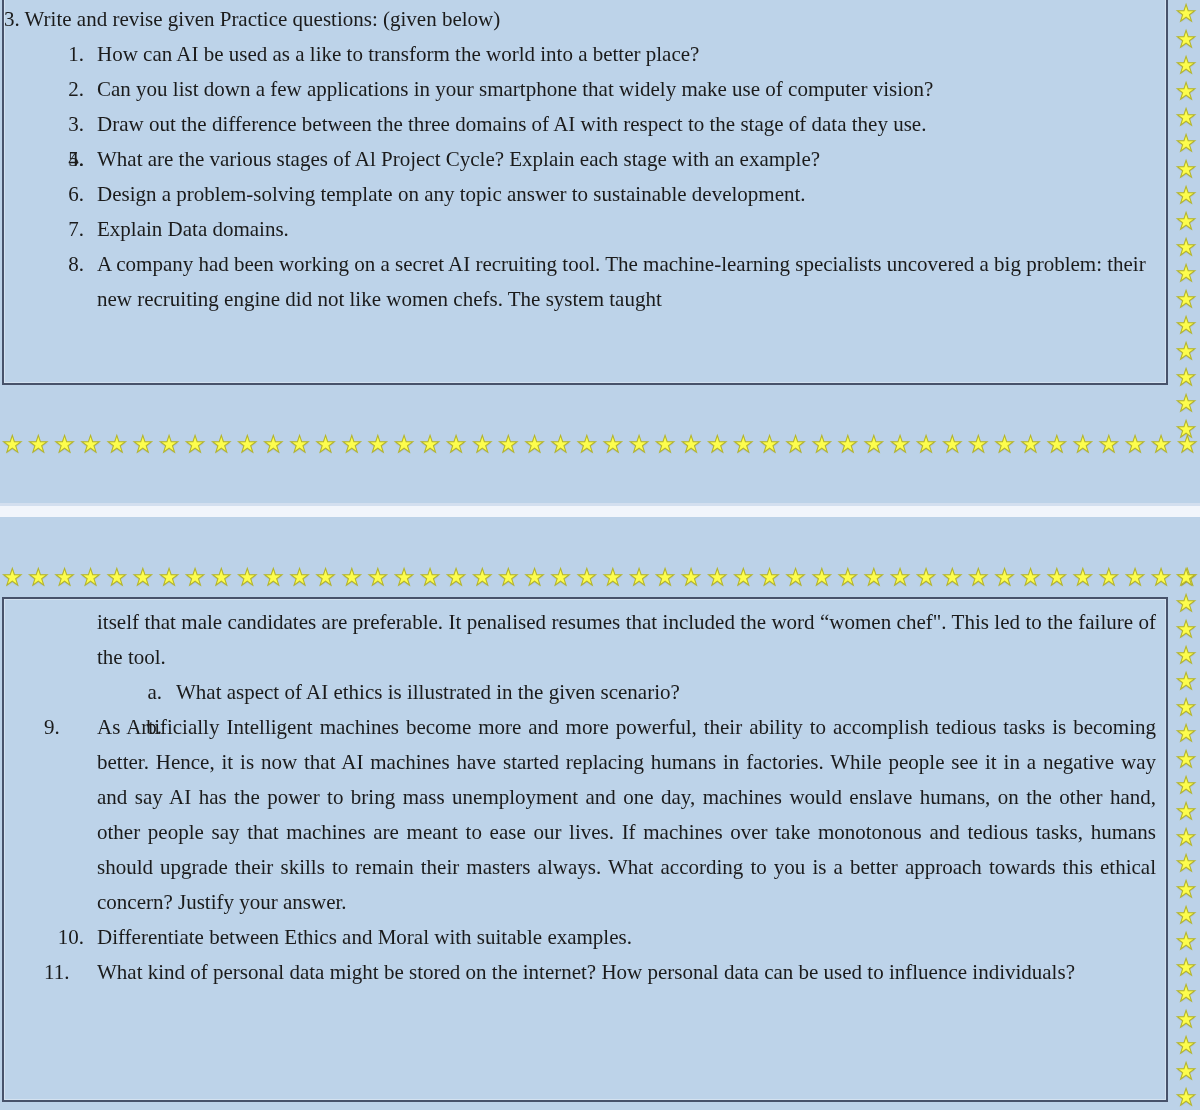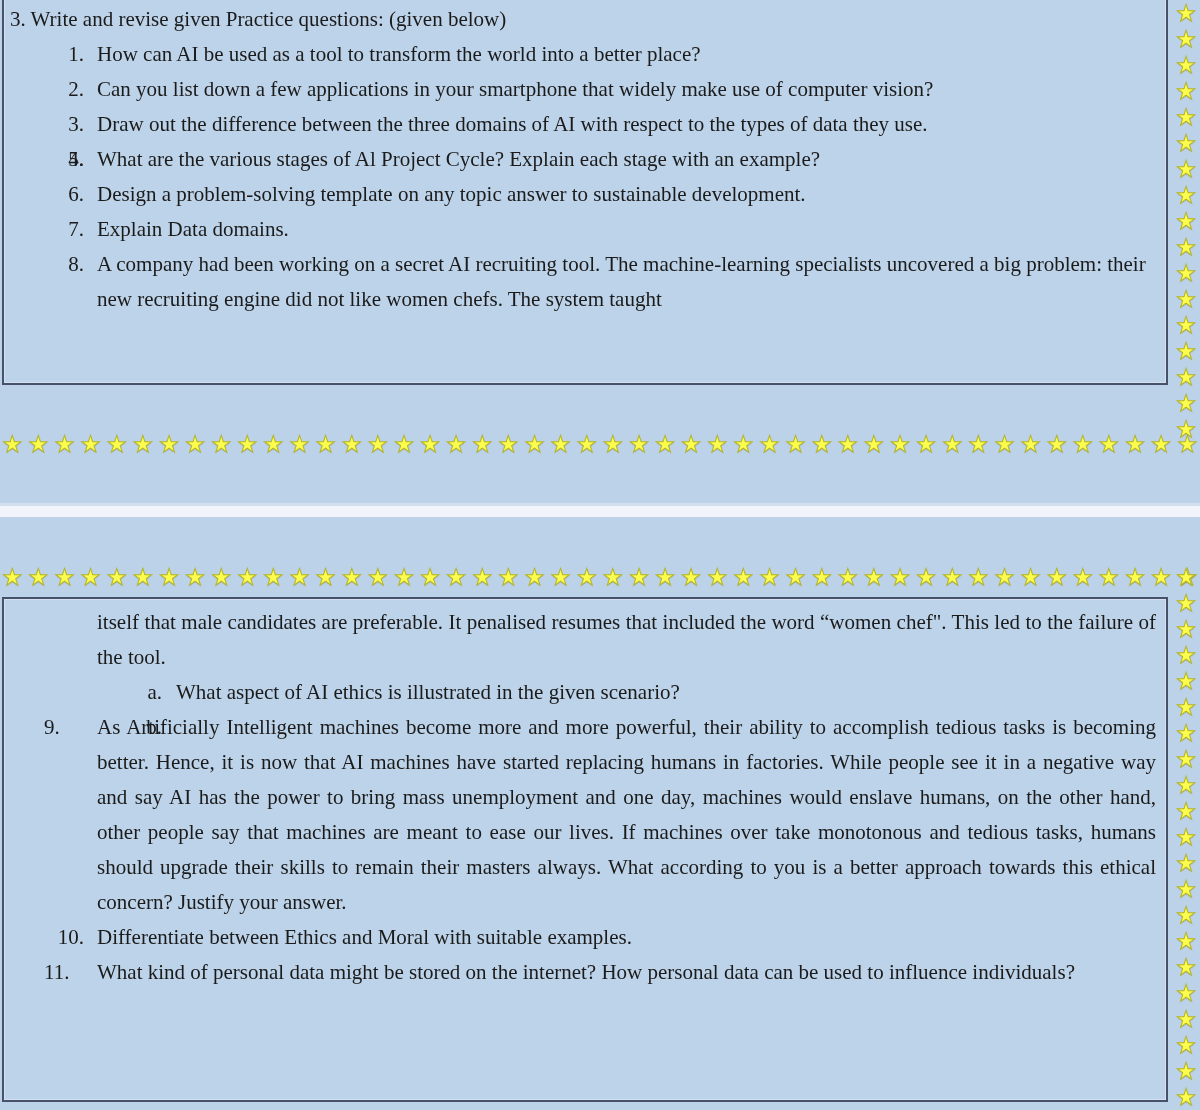--- a/index.html
+++ b/index.html
@@ -30,21 +30,21 @@
     position:absolute;
     background:#bdd3e9;
     border:2px solid #47526a;
     box-shadow: inset 0 0 0 1px rgba(255,255,255,0.35);
     overflow:hidden;
   }
   .box1 { left:2px; top:-4px; width:1166px; height:389px; padding:4px 10px 0 0; }
   .box2 { left:2px; top:80px; width:1166px; height:505px; padding:6px 10px 0 0; }
 
   .doc-text { font-size:21px; line-height:35px; }
-  .heading { padding-left:6px; }
+  .heading { }
 
   .li { position:relative; padding-left:93px; }
   .li .num {
     position:absolute; left:40px; width:40px; text-align:right;
   }
   .li.sub { padding-left:172px; }
   .li.sub .num { left:118px; width:40px; }
 
   .justify { text-align:justify; text-align-last:left; }
 
@@ -74,29 +74,29 @@
 <body>
 
 <div class="screen">
 
   <div class="page page1">
     <div class="qbox box1 doc-text">
       <div class="heading">3. Write and revise given Practice questions: (given below)</div>
 
       <div class="li">
         <span class="num">1.</span>
-        <span class="txt">How can AI be used as a tool to transform the world into a better place?</span>
+        <span class="txt">How can AI be used as a like to transform the world into a better place?</span>
       </div>
       <div class="li">
         <span class="num">2.</span>
         <span class="txt">Can you list down a few applications in your smartphone that widely make use of computer vision?</span>
       </div>
       <div class="li">
         <span class="num">3.</span>
-        <span class="txt">Draw out the difference between the three domains of AI with respect to the types of data they use.</span>
+        <span class="txt">Draw out the difference between the three domains of AI with respect to the stage of data they use.</span>
       </div>
       <div class="li">
         <span class="num">4.</span>
       </div>
       <div class="li">
         <span class="num">5.</span>
         <span class="txt">What are the various stages of Al Project Cycle? Explain each stage with an example?</span>
       </div>
       <div class="li">
         <span class="num">6.</span>

